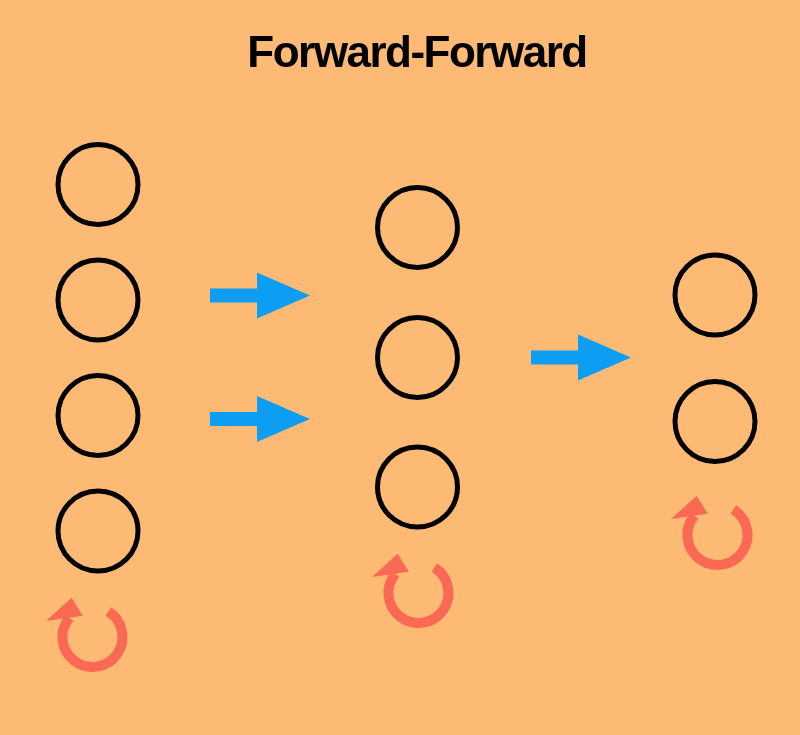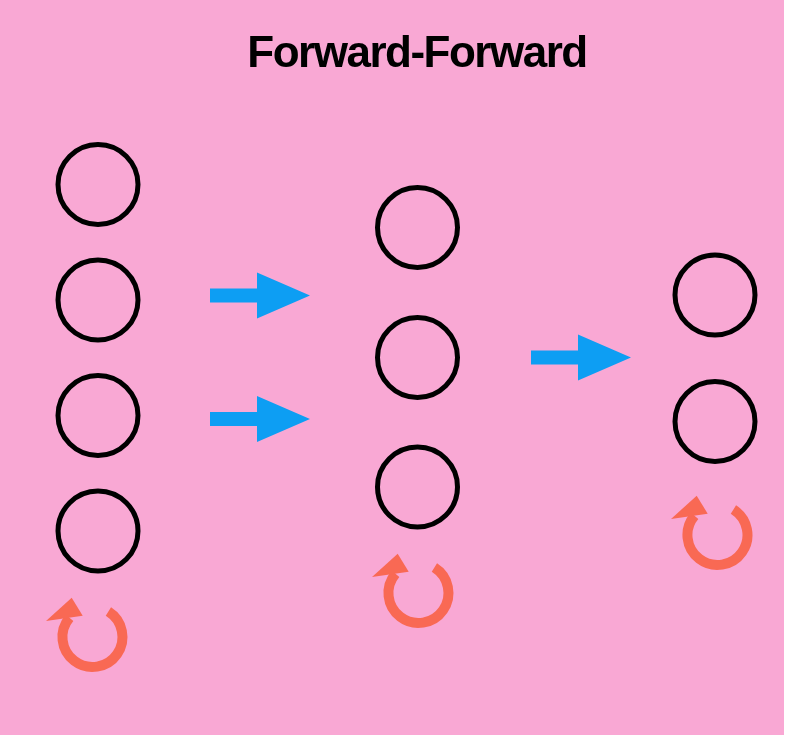--- a/index.html
+++ b/index.html
@@ -5,22 +5,23 @@
   html, body {
     margin: 0;
     padding: 0;
     background: #ffffff;
     font-family: "Liberation Sans", sans-serif;
   }
   .canvas {
     position: relative;
     width: 784px;
     height: 735px;
-    background: #f9a8d4;
+    background: #fdba74;
     overflow: hidden;
+    padding-left: 17px;
   }
   .title {
     position: absolute;
     top: 30px;
     left: 17px;
     width: 800px;
     text-align: center;
     font-size: 44px;
     font-weight: bold;
     letter-spacing: -1.5px;

